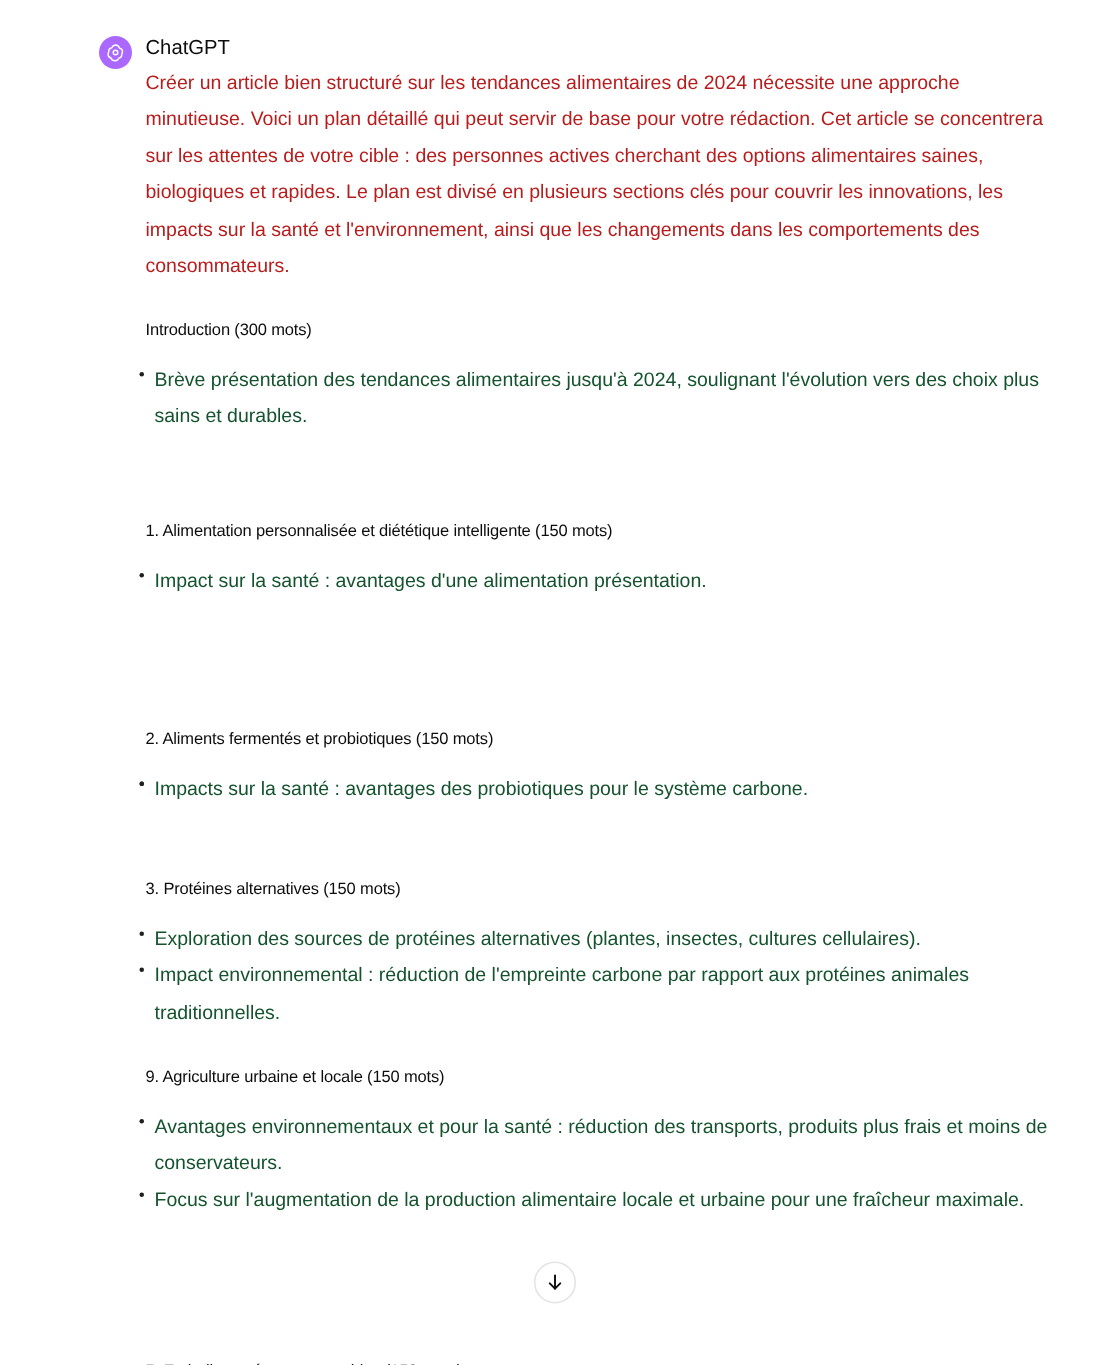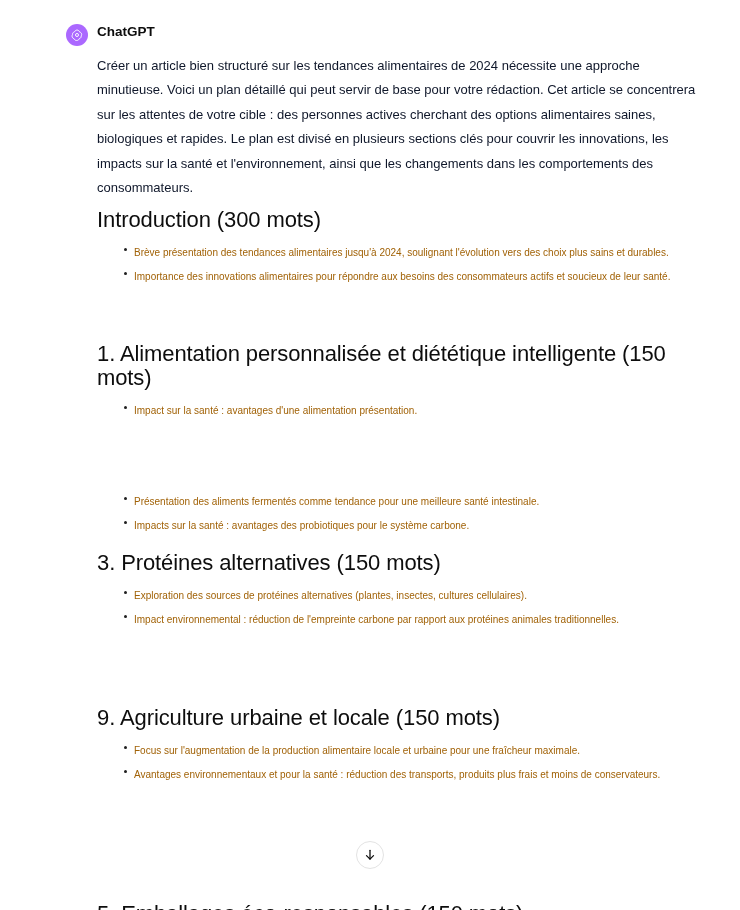--- a/index.html
+++ b/index.html
@@ -33,51 +33,50 @@
       justify-content: center;
     }
     .avatar svg { width: 14px; height: 14px; }
     .content {
       position: absolute;
       left: 31px;
       top: 0;
       width: 610px;
     }
     .author {
-      font-weight: bold;
+      font-weight: normal;
       font-size: 13.5px;
       line-height: 20px;
       height: 20px;
       color: #0d0d0d;
     }
     .intro {
       font-size: 13px;
       line-height: 24.4px;
-      color: #0f172a;
-      margin-top: 12px;
+      color: #b91c1c;
+      margin-top: 1px;
       width: 600px;
     }
     h3.section-title {
-      font-size: 22px;
+      font-size: 11px;
       font-weight: normal;
       line-height: 24px;
       color: #0d0d0d;
       letter-spacing: -0.1px;
     }
     ul.bullets {
       list-style: none;
       margin-top: 9px;
     }
     ul.bullets li {
       position: relative;
       padding-left: 6px;
-      font-size: 10px;
+      font-size: 13px;
       line-height: 24.4px;
-      color: #a16207;
-      margin-left: 31px;
+      color: #14532d;
     }
     ul.bullets li .dot {
       position: absolute;
       left: -4px;
       top: 7px;
       width: 3px;
       height: 3px;
       background: #1f1f1f;
       border-radius: 50%;
     }
@@ -110,51 +109,51 @@
   </div>
 
   <div class="content">
     <div class="author">ChatGPT</div>
     <p class="intro">Créer un article bien structuré sur les tendances alimentaires de 2024 nécessite une approche minutieuse. Voici un plan détaillé qui peut servir de base pour votre rédaction. Cet article se concentrera sur les attentes de votre cible : des personnes actives cherchant des options alimentaires saines, biologiques et rapides. Le plan est divisé en plusieurs sections clés pour couvrir les innovations, les impacts sur la santé et l'environnement, ainsi que les changements dans les comportements des consommateurs.</p>
 
     <div class="section" style="top:186px">
       <h3 class="section-title">Introduction (300 mots)</h3>
       <ul class="bullets">
         <li><span class="dot"></span><span>Brève présentation des tendances alimentaires jusqu'à 2024, soulignant l'évolution vers des choix plus sains et durables.</span></li>
-        <li><span class="dot"></span><span>Importance des innovations alimentaires pour répondre aux besoins des consommateurs actifs et soucieux de leur santé.</span></li>
       </ul>
     </div>
 
     <div class="section" style="top:320px">
       <h3 class="section-title">1. Alimentation personnalisée et diététique intelligente (150 mots)</h3>
       <ul class="bullets">
         <li><span class="dot"></span><span>Impact sur la santé : avantages d'une alimentation présentation.</span></li>
       </ul>
     </div>
 
     <div class="section" style="top:459px">
+      <h3 class="section-title">2. Aliments fermentés et probiotiques (150 mots)</h3>
       <ul class="bullets">
-        <li><span class="dot"></span><span>Présentation des aliments fermentés comme tendance pour une meilleure santé intestinale.</span></li>
+        <li><span class="dot"></span></li>
         <li><span class="dot"></span><span>Impacts sur la santé : avantages des probiotiques pour le système carbone.</span></li>
       </ul>
     </div>
 
-    <div class="section" style="top:529px">
+    <div class="section" style="top:559px">
       <h3 class="section-title">3. Protéines alternatives (150 mots)</h3>
       <ul class="bullets">
         <li><span class="dot"></span><span>Exploration des sources de protéines alternatives (plantes, insectes, cultures cellulaires).</span></li>
         <li><span class="dot"></span><span>Impact environnemental : réduction de l'empreinte carbone par rapport aux protéines animales traditionnelles.</span></li>
       </ul>
     </div>
 
     <div class="section" style="top:684px">
       <h3 class="section-title">9. Agriculture urbaine et locale (150 mots)</h3>
       <ul class="bullets">
+        <li><span class="dot"></span><span>Avantages environnementaux et pour la santé : réduction des transports, produits plus frais et moins de conservateurs.</span></li>
         <li><span class="dot"></span><span>Focus sur l'augmentation de la production alimentaire locale et urbaine pour une fraîcheur maximale.</span></li>
-        <li><span class="dot"></span><span>Avantages environnementaux et pour la santé : réduction des transports, produits plus frais et moins de conservateurs.</span></li>
       </ul>
     </div>
 
     <div class="section" style="top:880px">
       <h3 class="section-title">5. Emballages éco-responsables (150 mots)</h3>
     </div>
   </div>
 </div>
 
 <div class="scroll-btn">

